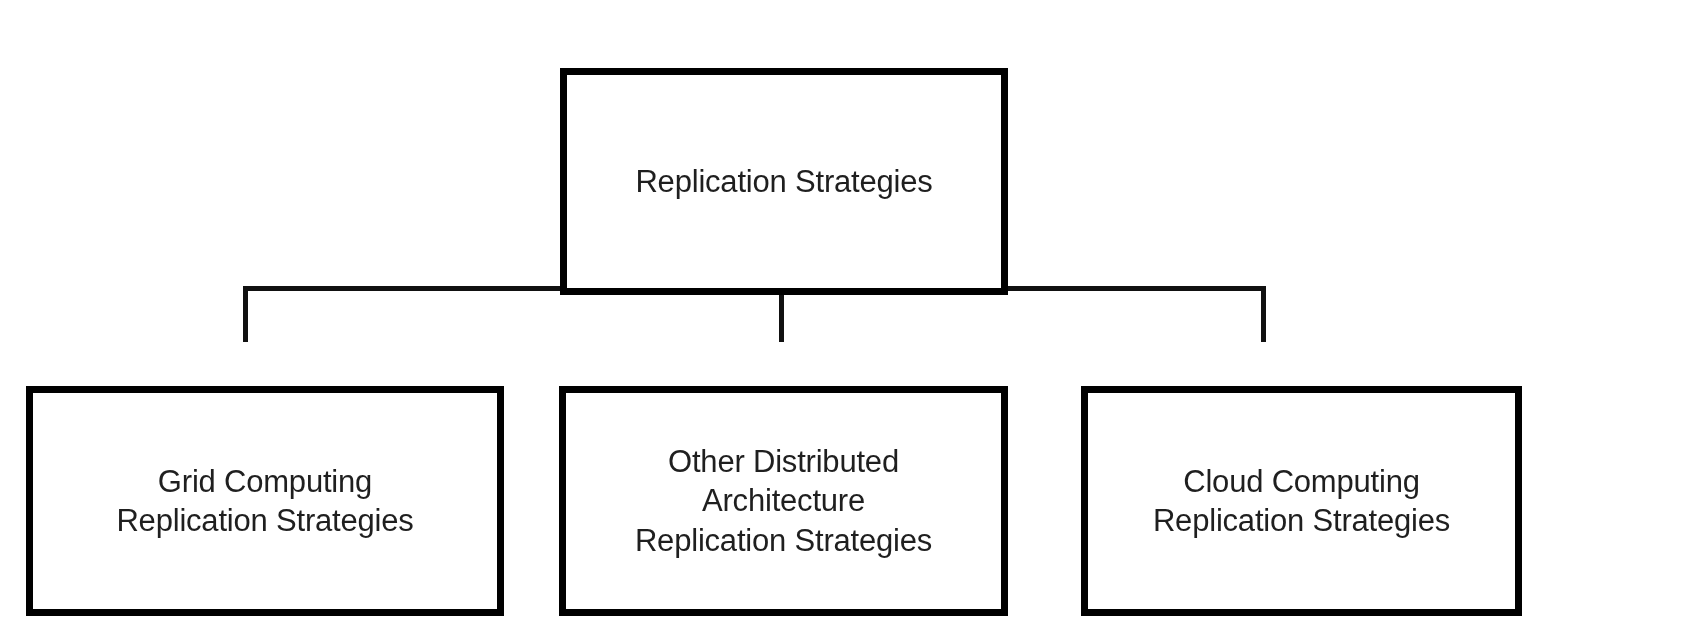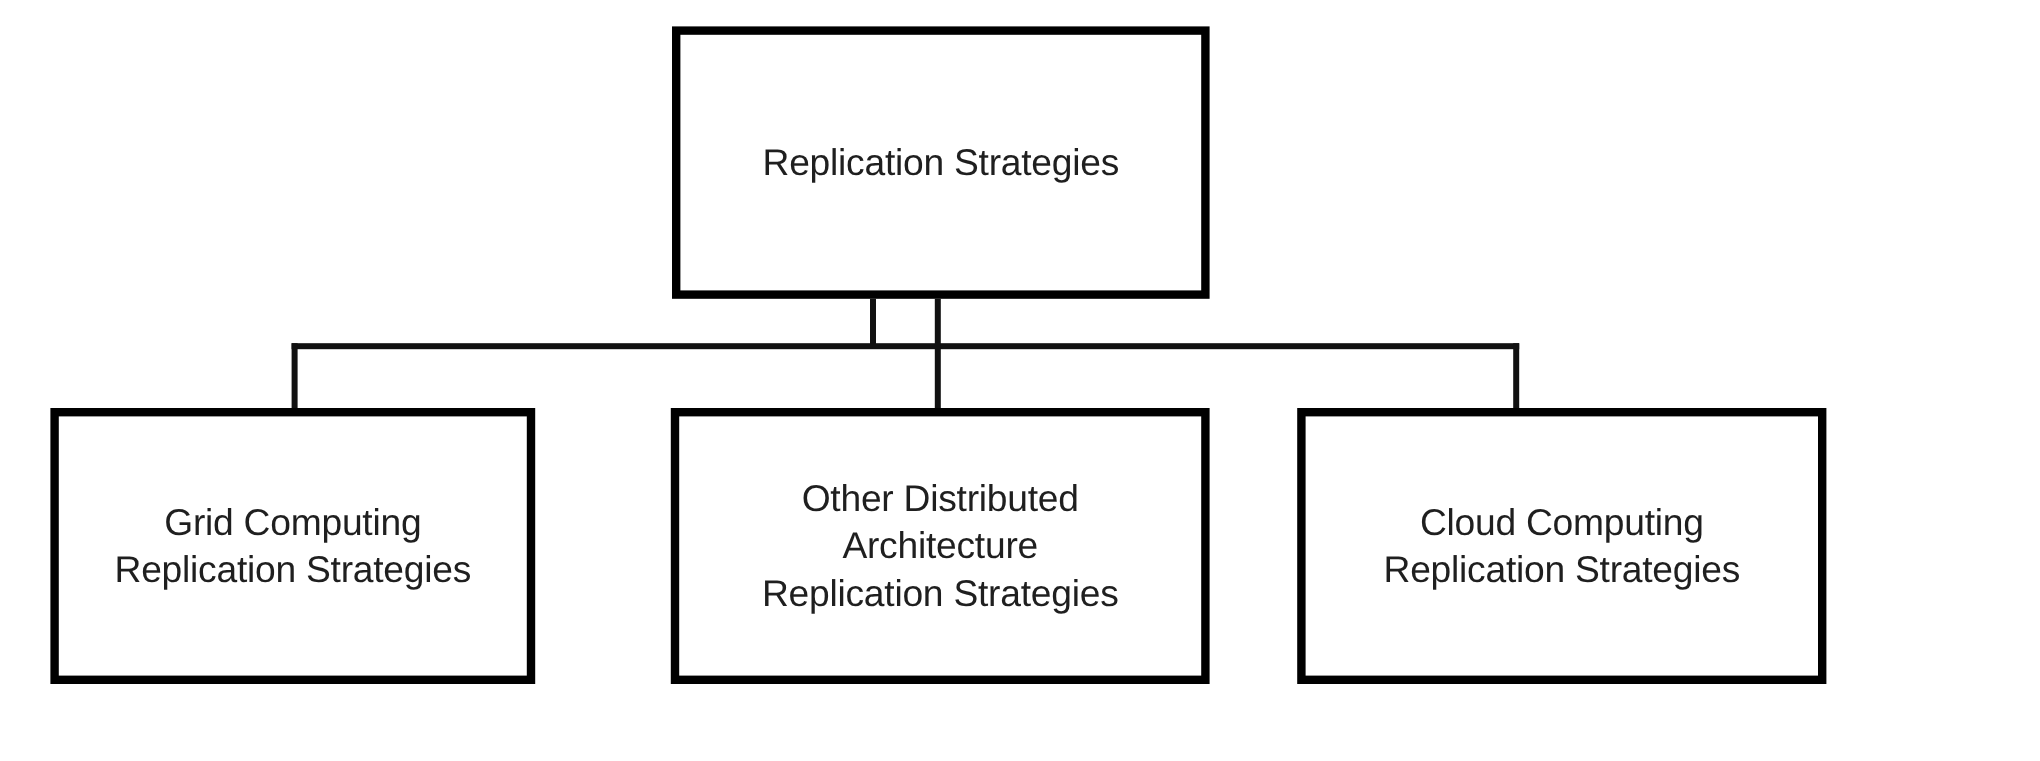--- a/index.html
+++ b/index.html
@@ -23,42 +23,43 @@
   .node-box {
     position: absolute;
     box-sizing: border-box;
     background: #ffffff;
     border: 7px solid #000000;
     display: flex;
     align-items: center;
     justify-content: center;
     text-align: center;
     z-index: 3;
+    margin-top: 46px;
   }
   .node-label {
     font-family: "Liberation Sans", "DejaVu Sans", sans-serif;
     color: #1f1f1f;
     font-size: 31px;
     line-height: 1.27;
     font-weight: 400;
     letter-spacing: -0.2px;
     white-space: pre-line;
     padding: 0 8px;
   }
 
   #node-root {
     left: 560px;
     top: 22px;
     width: 448px;
     height: 227px;
   }
   #node-grid {
-    left: 42px;
+    left: 26px;
     top: 340px;
-    width: 404px;
+    width: 478px;
     height: 230px;
   }
   #node-other {
     left: 559px;
     top: 340px;
     width: 449px;
     height: 230px;
   }
   #node-cloud {
     left: 1081px;

